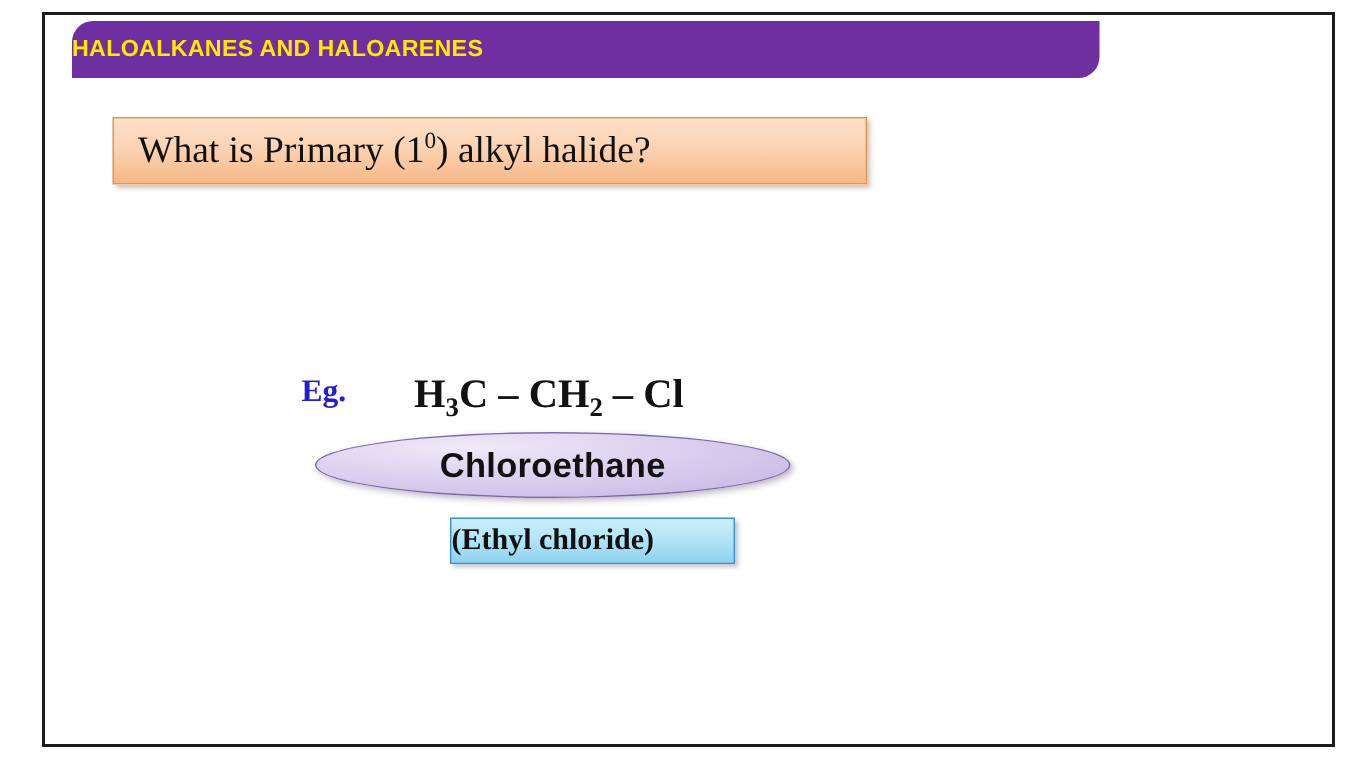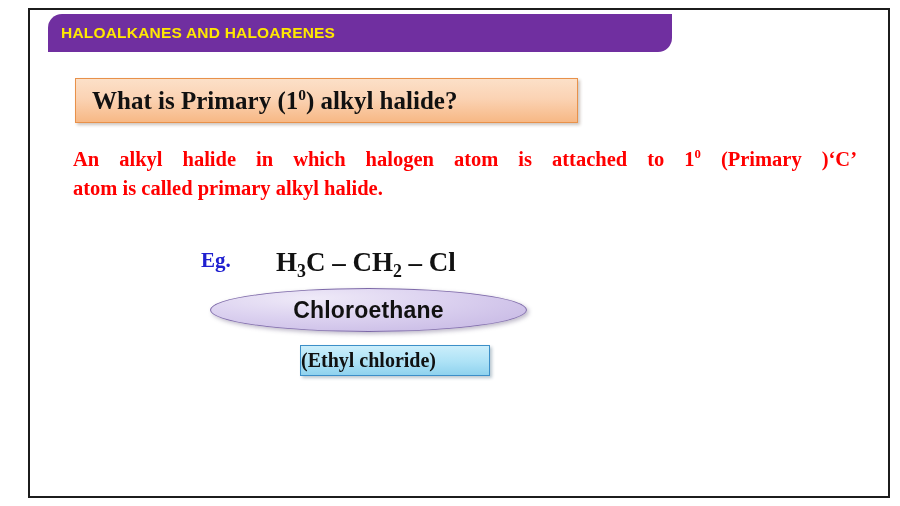--- a/index.html
+++ b/index.html
@@ -31,28 +31,27 @@
     border: 2px solid #1c1c1c;
     box-sizing: border-box;
     background: #ffffff;
   }
 
   
   #header-banner {
     position: absolute;
     left: 48px;
     top: 14px;
-    width: 624px;
+    width: 685px;
     height: 38px;
     background: #702FA0;
     border-radius: 14px 0 14px 0;
     display: flex;
     align-items: center;
     box-sizing: border-box;
-    padding-left: 13px;
   }
   #header-title {
     color: #FFE800;
     font-family: "Liberation Sans", sans-serif;
     font-weight: bold;
     font-size: 15.5px;
     letter-spacing: 0.2px;
     white-space: nowrap;
   }
 
@@ -67,21 +66,21 @@
     border: 1.5px solid #E8914A;
     background: linear-gradient(to bottom, #FCE0C8 0%, #FBD3B4 45%, #F7B885 100%);
     box-shadow: 2px 2px 3px rgba(90,60,40,0.30);
     display: flex;
     align-items: center;
     padding-left: 16px;
   }
   #question-text {
     color: #111111;
     font-family: "Liberation Serif", serif;
-    font-weight: bold;
+    font-weight: normal;
     font-size: 25px;
     white-space: nowrap;
   }
   #question-text sup {
     font-size: 0.62em;
     vertical-align: super;
     line-height: 0;
   }
 
   
@@ -186,24 +185,20 @@
   <div id="slide-frame"></div>
 
   <div id="header-banner">
     <span id="header-title">HALOALKANES AND HALOARENES</span>
   </div>
 
   <div id="question-box">
     <span id="question-text"><span>What is Primary (1</span><sup>0</sup><span>) alkyl halide?</span></span>
   </div>
 
-  <div id="definition">
-    <span class="line1"><span>An alkyl halide in which halogen atom is attached to 1</span><sup>0</sup><span> (Primary )‘C’</span></span>
-    <span class="line2">atom is called primary alkyl halide.</span>
-  </div>
 
   <div id="eg-label">Eg.</div>
 
   <div id="formula"><span>H</span><sub>3</sub><span>C – CH</span><sub>2</sub><span> – Cl</span></div>
 
   <div id="name-ellipse">
     <span id="name-ellipse-label">Chloroethane</span>
   </div>
 
   <div id="synonym-box">

